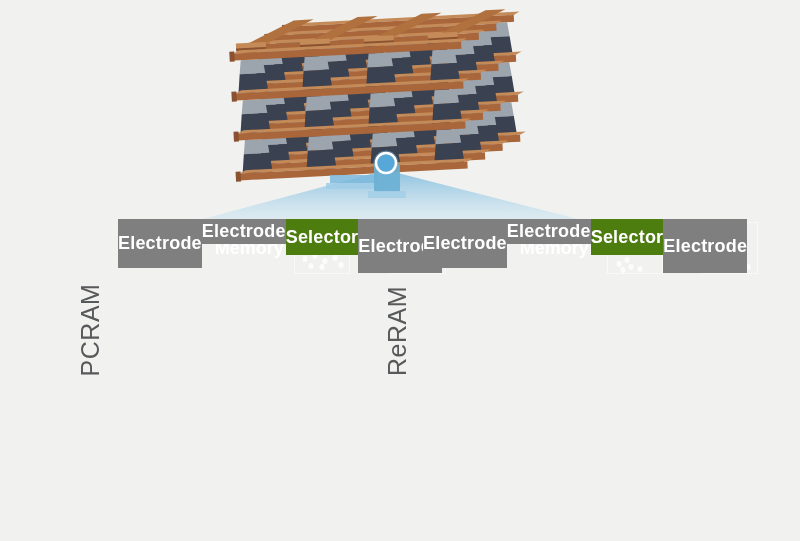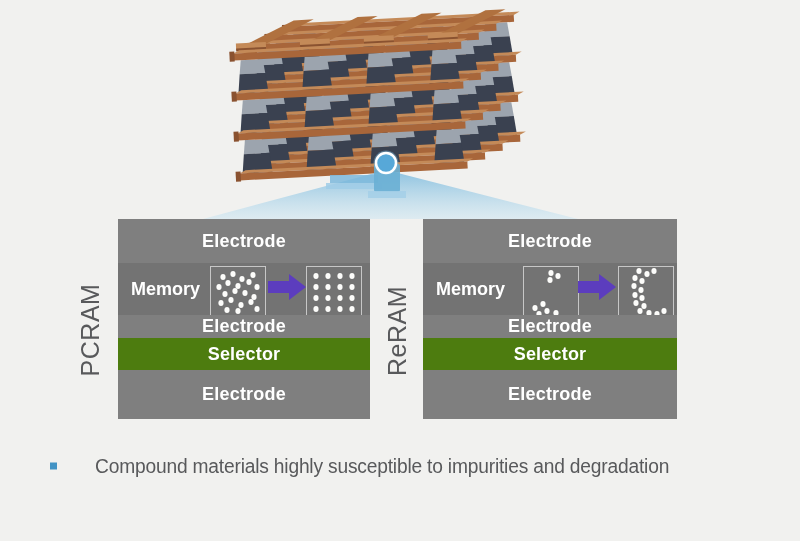--- a/index.html
+++ b/index.html
@@ -4,21 +4,21 @@
 <style>
   html,body{margin:0;padding:0;}
   body{font-family:"Liberation Sans",sans-serif;}
   .canvas{
     position:relative; width:800px; height:541px;
     background:#F1F1EF; overflow:hidden;
   }
   
   .scene{position:absolute; left:0; top:0;}
   
-  .stack{position:absolute; top:219px; width:252px; height:200px; display:flex; flex-direction:column;}
+  .stack{position:absolute; top:219px; width:252px; height:200px; display:flex; }
   .stack.pcram{left:118px;}
   .stack.reram{left:423px; width:254px;}
   .layer{position:relative; display:flex; align-items:center; justify-content:center;}
   .layer .lbl{color:#FFFFFF; font-weight:bold; font-size:18px; letter-spacing:0.2px;}
   .layer.electrode{background:#7F7F7F;}
   .layer.h-e1{height:49px;}
   .layer.h-mem{height:58px;}
   .layer.h-e2{height:25px;}
   .layer.h-sel{height:36px;}
   .layer.h-e3{height:54px;}
@@ -348,19 +348,15 @@
     </div>
     <div class="layer selector h-sel">
       <span class="lbl">Selector</span>
     </div>
     <div class="layer electrode h-e3">
       <span class="lbl">Electrode</span>
     </div>
   </div>
 
   <div class="bullets">
-    <div class="bullet-row">
-      <span class="bullet-sq"></span>
-      <span class="bullet-text">Compound materials highly susceptible to impurities and degradation</span>
-    </div>
   </div>
 
 </div>
 
 </body></html>

